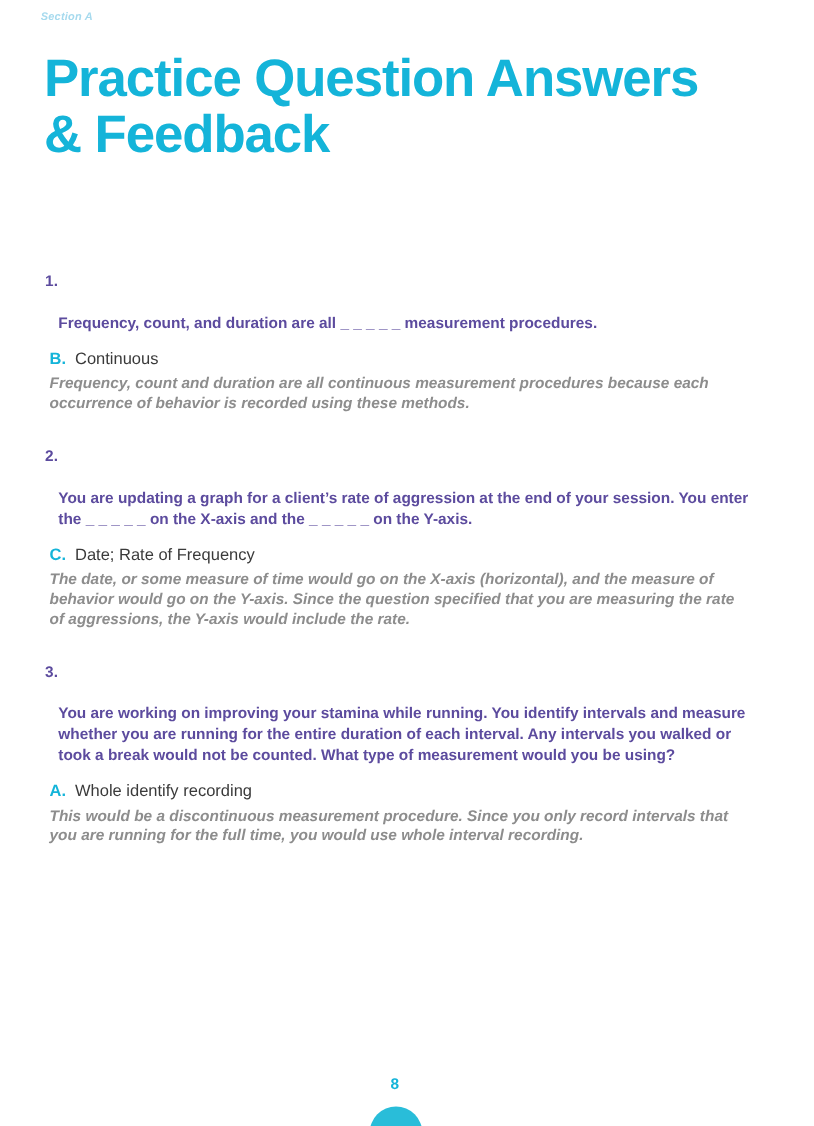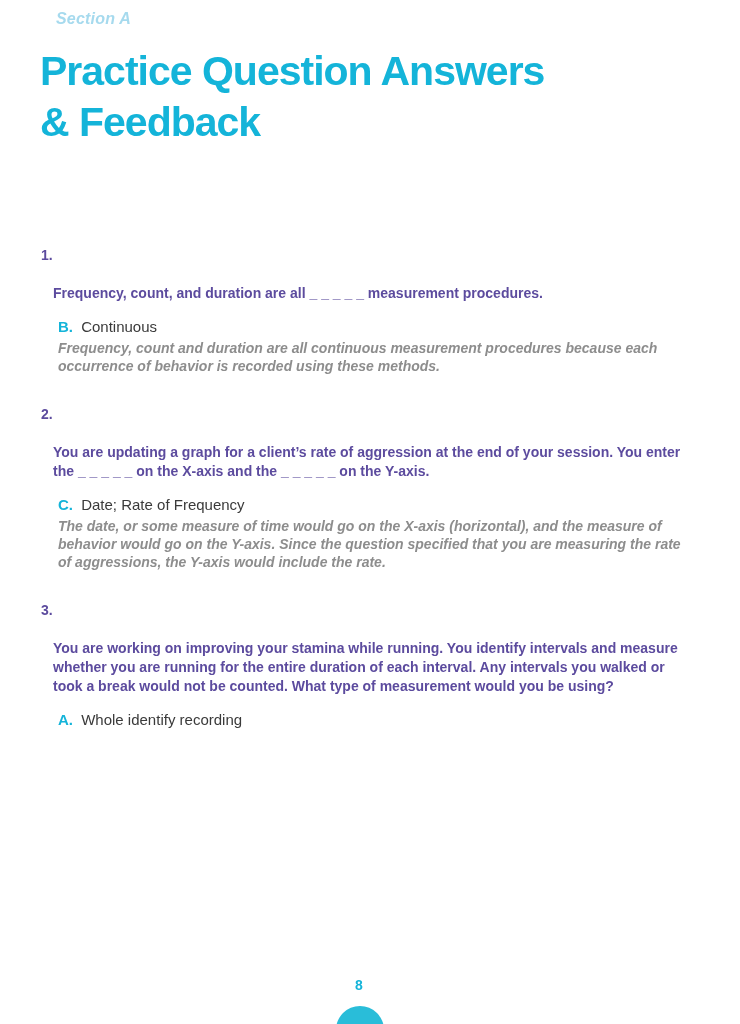--- a/index.html
+++ b/index.html
@@ -5,34 +5,34 @@
   * { margin: 0; padding: 0; box-sizing: border-box; }
   html, body { width: 740px; height: 1024px; }
   body {
     position: relative;
     background: #ffffff;
     font-family: "Liberation Sans", sans-serif;
     overflow: hidden;
   }
   .section-label {
     position: absolute;
-    left: 56px;
+    left: 37px;
     top: 10px;
-    font-size: 16px;
+    font-size: 10px;
     font-weight: bold;
     font-style: italic;
     color: var(--accent_light, #a6daee);
     letter-spacing: 0.2px;
   }
   .page-title {
     position: absolute;
     left: 40px;
     top: 46px;
     width: 660px;
-    font-size: 41px;
+    font-size: 48px;
     line-height: 51px;
     font-weight: bold;
     letter-spacing: -1px;
     color: var(--accent, #14b4d9);
     white-space: pre-line;
   }
   .questions {
     position: absolute;
     left: 41px;
     top: 246px;
@@ -48,21 +48,21 @@
     color: var(--question_purple, #5c4b9e);
     white-space: pre-line;
   }
   .q-num {
     position: absolute;
     left: 0;
     top: 0;
     font-weight: bold;
   }
   .answer-feedback {
-    margin-left: 17px;
+    margin-left: 4px;
     margin-top: 15px;
   }
   .answer-line {
     font-size: 15px;
     line-height: 18px;
     font-weight: normal;
     color: var(--answer_text, #3a3a3a);
   }
   .answer-letter {
     color: var(--accent, #14b4d9);
@@ -139,20 +139,21 @@
   <section class="question">
     <p class="q-line">
       <span class="q-num">3.</span>
       <span class="q-text">You are working on improving your stamina while running. You identify intervals and measure whether you are running for the entire duration of each interval. Any intervals you walked or took a break would not be counted. What type of measurement would you be using?</span>
     </p>
     <div class="answer-feedback">
       <p class="answer-line">
         <span class="answer-letter">A.</span>
         <span class="answer-text">Whole identify recording</span>
       </p>
+      <p class="feedback">This would be a discontinuous measurement procedure. Since you only record intervals that you are running for the full time, you would use whole interval recording.</p>
     </div>
   </section>
 
 </div>
 
 <div class="page-number">8</div>
 
 <div class="bottom-circle"></div>
 
 </body></html>

